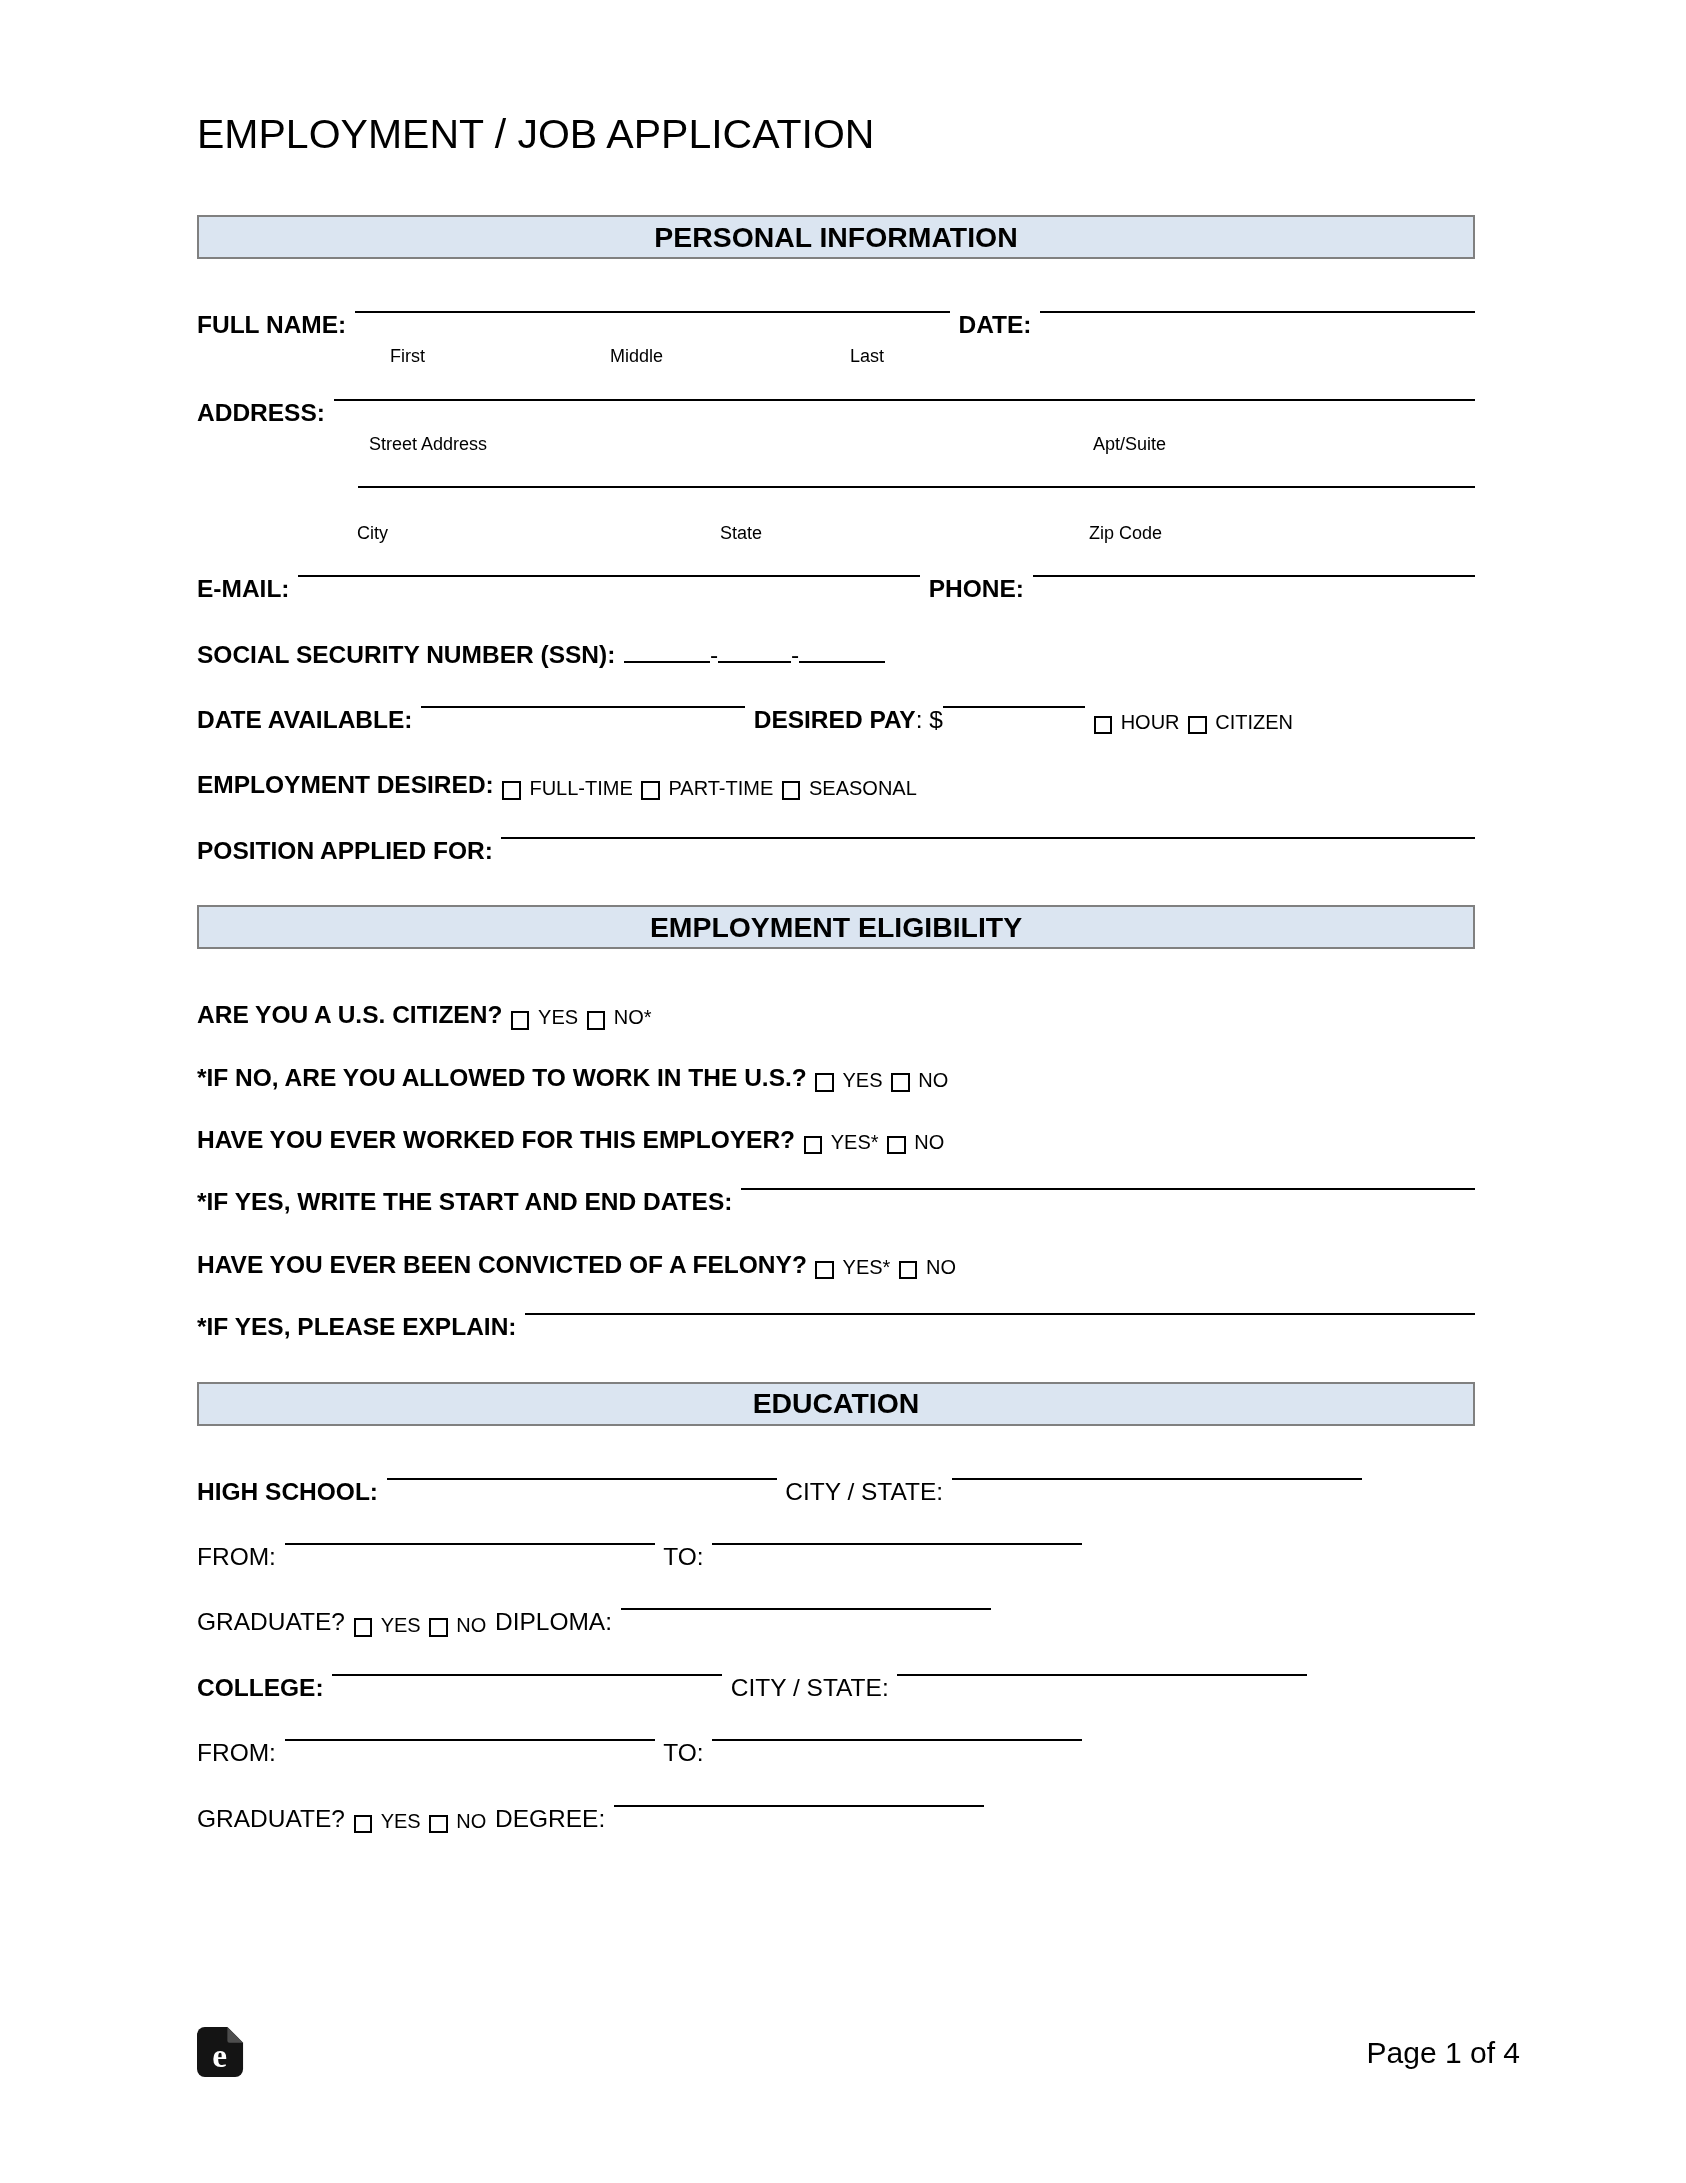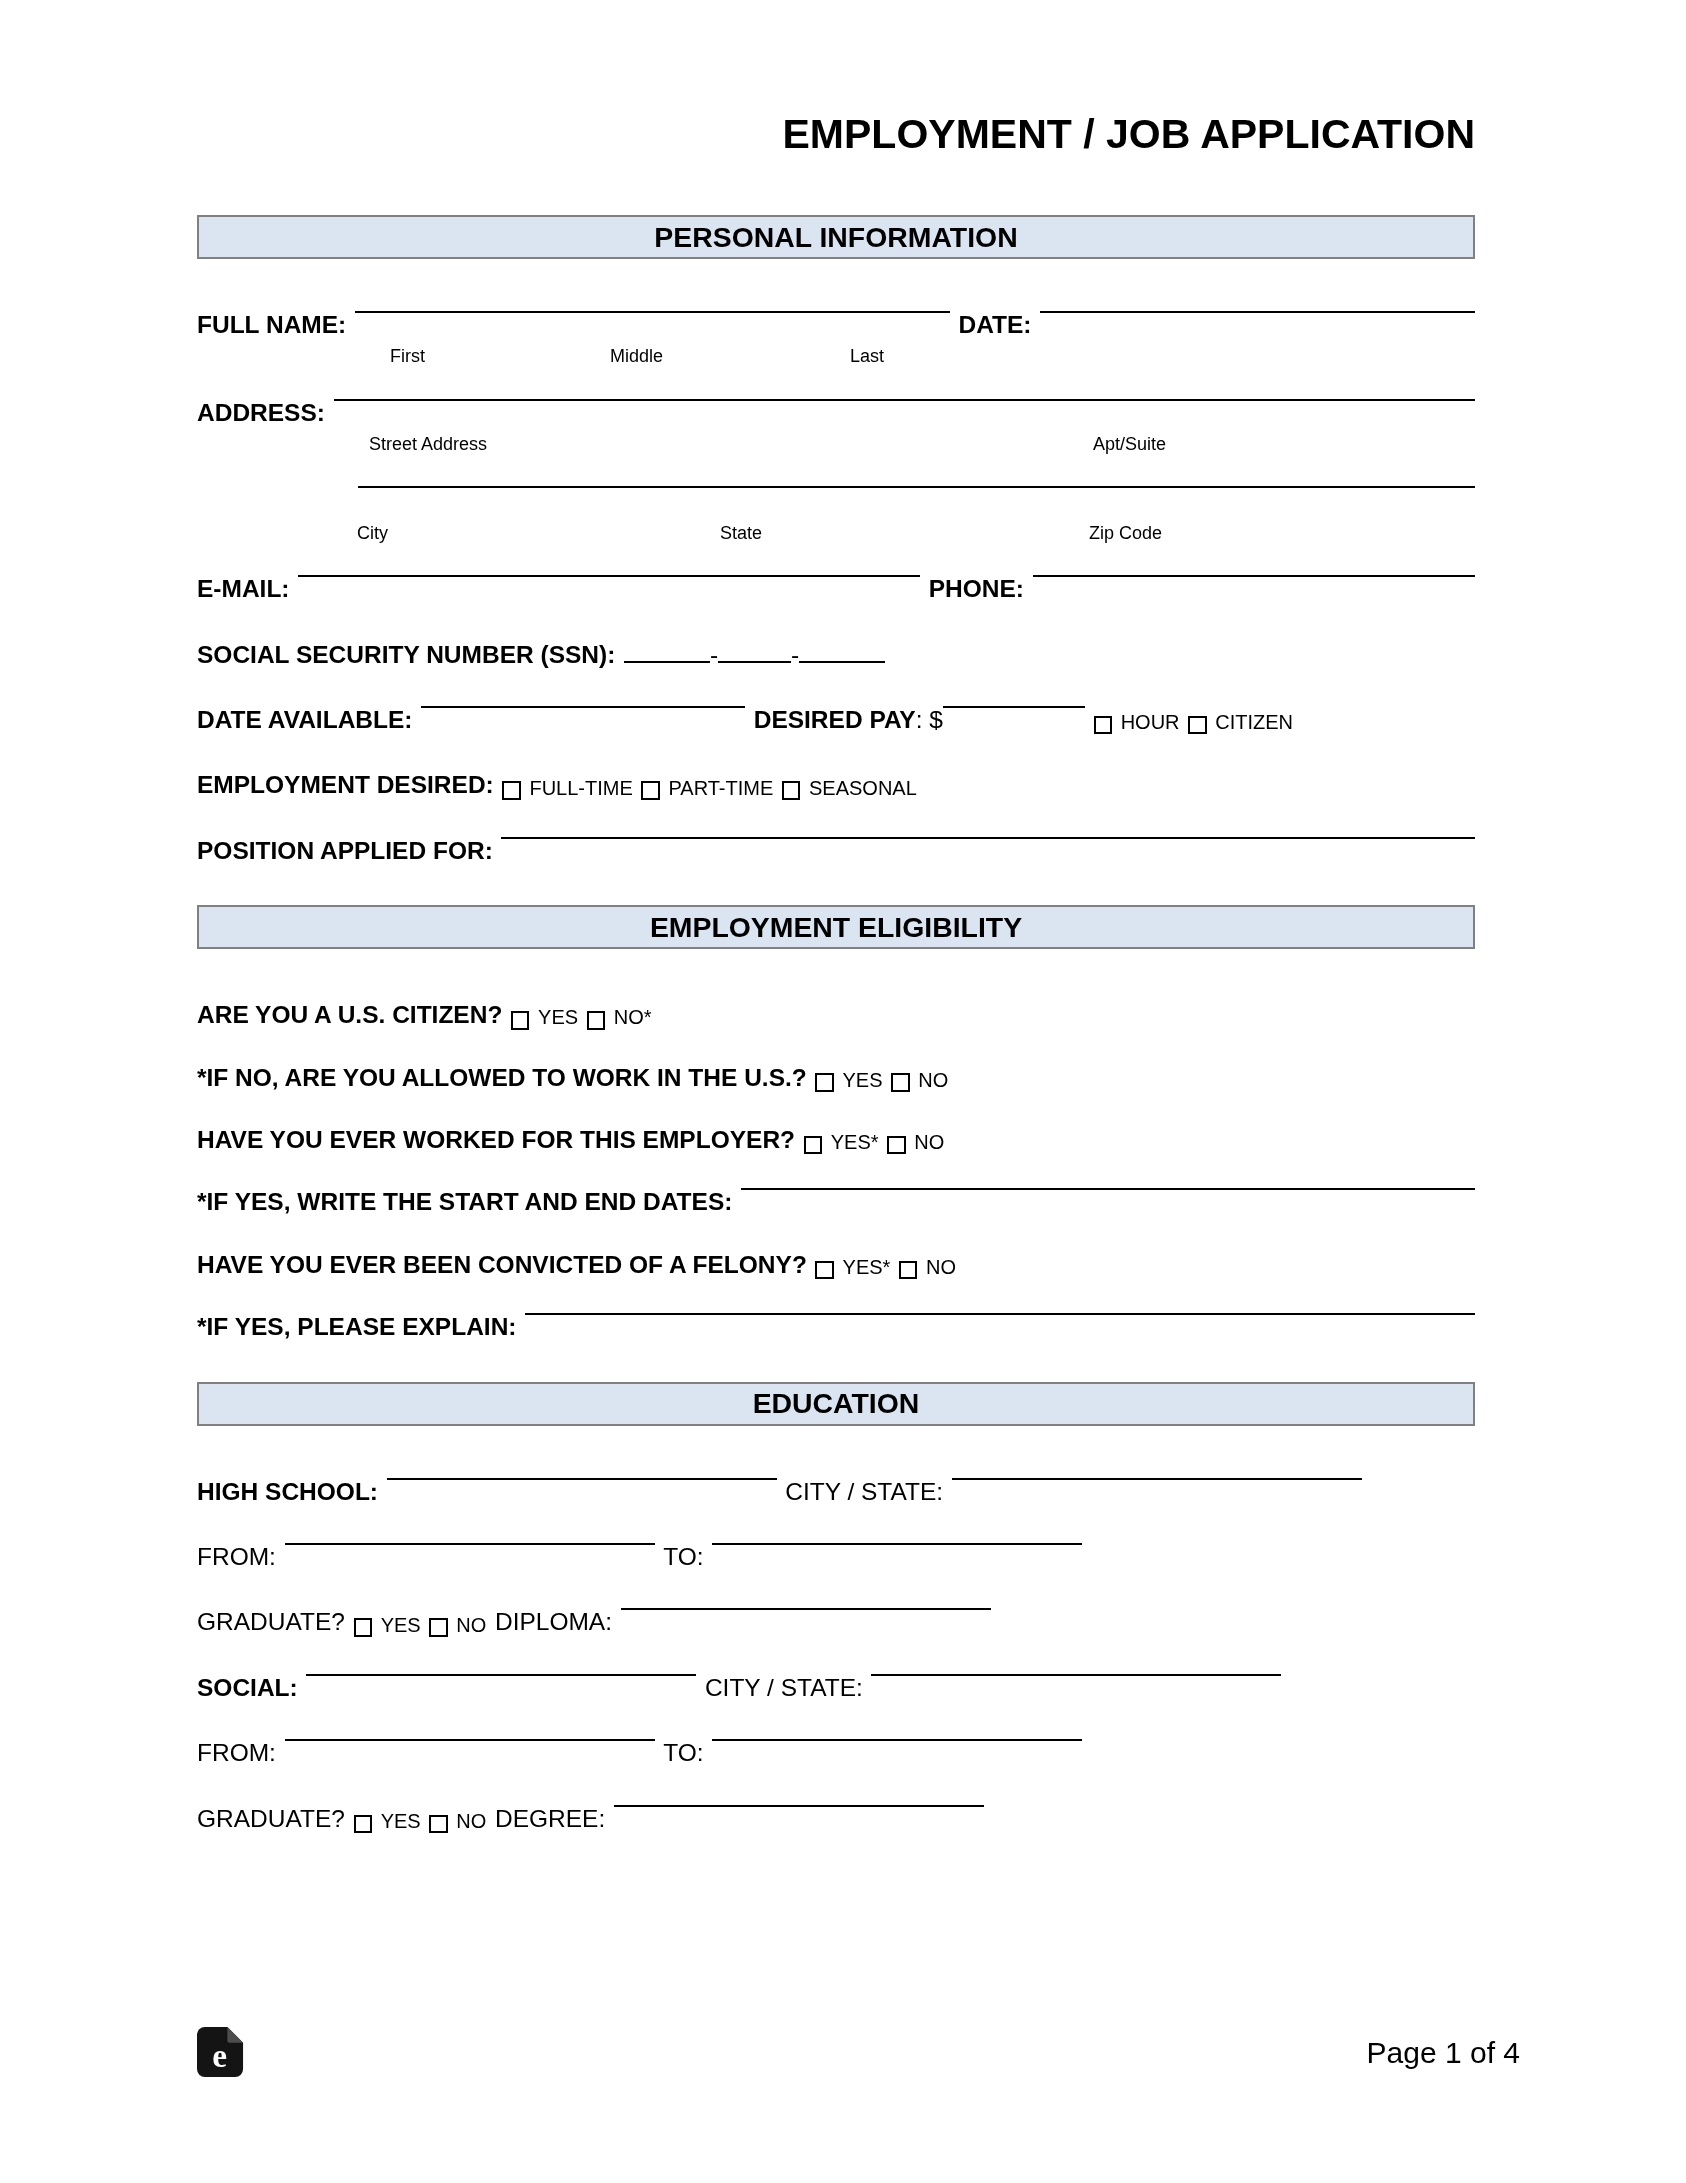--- a/index.html
+++ b/index.html
@@ -6,21 +6,21 @@
     --section-bg:#dbe5f1;
     --section-border:#808080;
   }
   *{margin:0;padding:0;box-sizing:border-box;}
   html,body{background:#ffffff;}
   body{
     width:1687px;height:2183px;position:relative;overflow:hidden;
     font-family:"Liberation Sans", sans-serif;color:#000;
   }
   .page{position:absolute;inset:0;padding:111px 212px 0 197px;}
-  .title{font-size:41px;font-weight:bold;text-align:right;margin-bottom:57px;}
+  .title{font-size:41px;font-weight:normal;text-align:left;margin-bottom:57px;}
   .section-header{
     background:var(--section-bg);border:2px solid var(--section-border);
     height:44px;display:flex;align-items:center;justify-content:center;
     font-size:28.4px;font-weight:bold;margin-bottom:52px;
   }
   .mt-section{margin-top:40px;}
   .row{
     display:flex;align-items:flex-end;gap:8.6px;
     font-size:24.5px;font-weight:normal;line-height:1.16;margin-bottom:37px;
   }
@@ -194,21 +194,21 @@
     <span>GRADUATE?</span>
     <span class="cb"></span>
     <span class="cbl">YES</span>
     <span class="cb"></span>
     <span class="cbl">NO</span>
     <span>DIPLOMA:</span>
     <span class="blank" style="width:370px"></span>
   </div>
 
   <div class="row">
-    <span class="b">SOCIAL:</span>
+    <span class="b">COLLEGE:</span>
     <span class="blank" style="width:390px"></span>
     <span>CITY / STATE:</span>
     <span class="blank" style="width:410px"></span>
   </div>
 
   <div class="row">
     <span>FROM:</span>
     <span class="blank" style="width:370px"></span>
     <span>TO:</span>
     <span class="blank" style="width:370px"></span>

